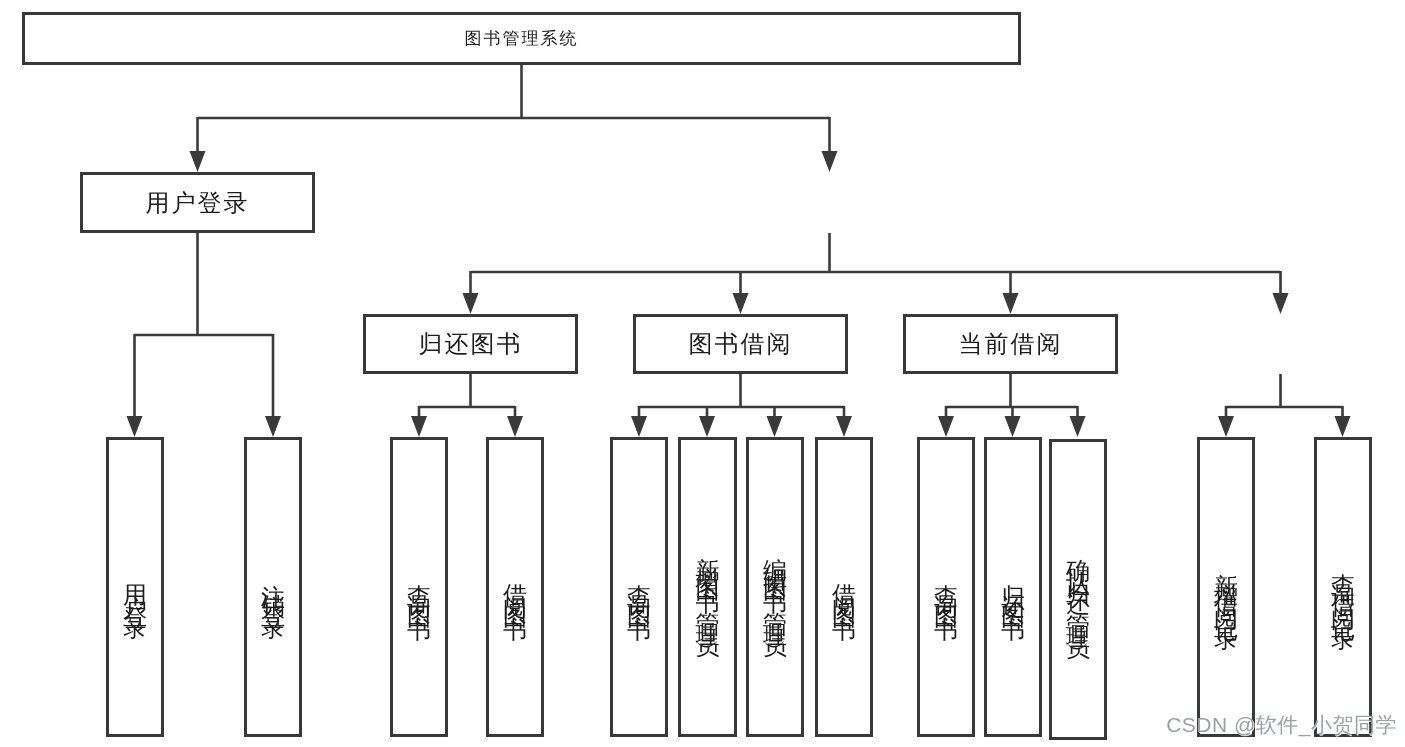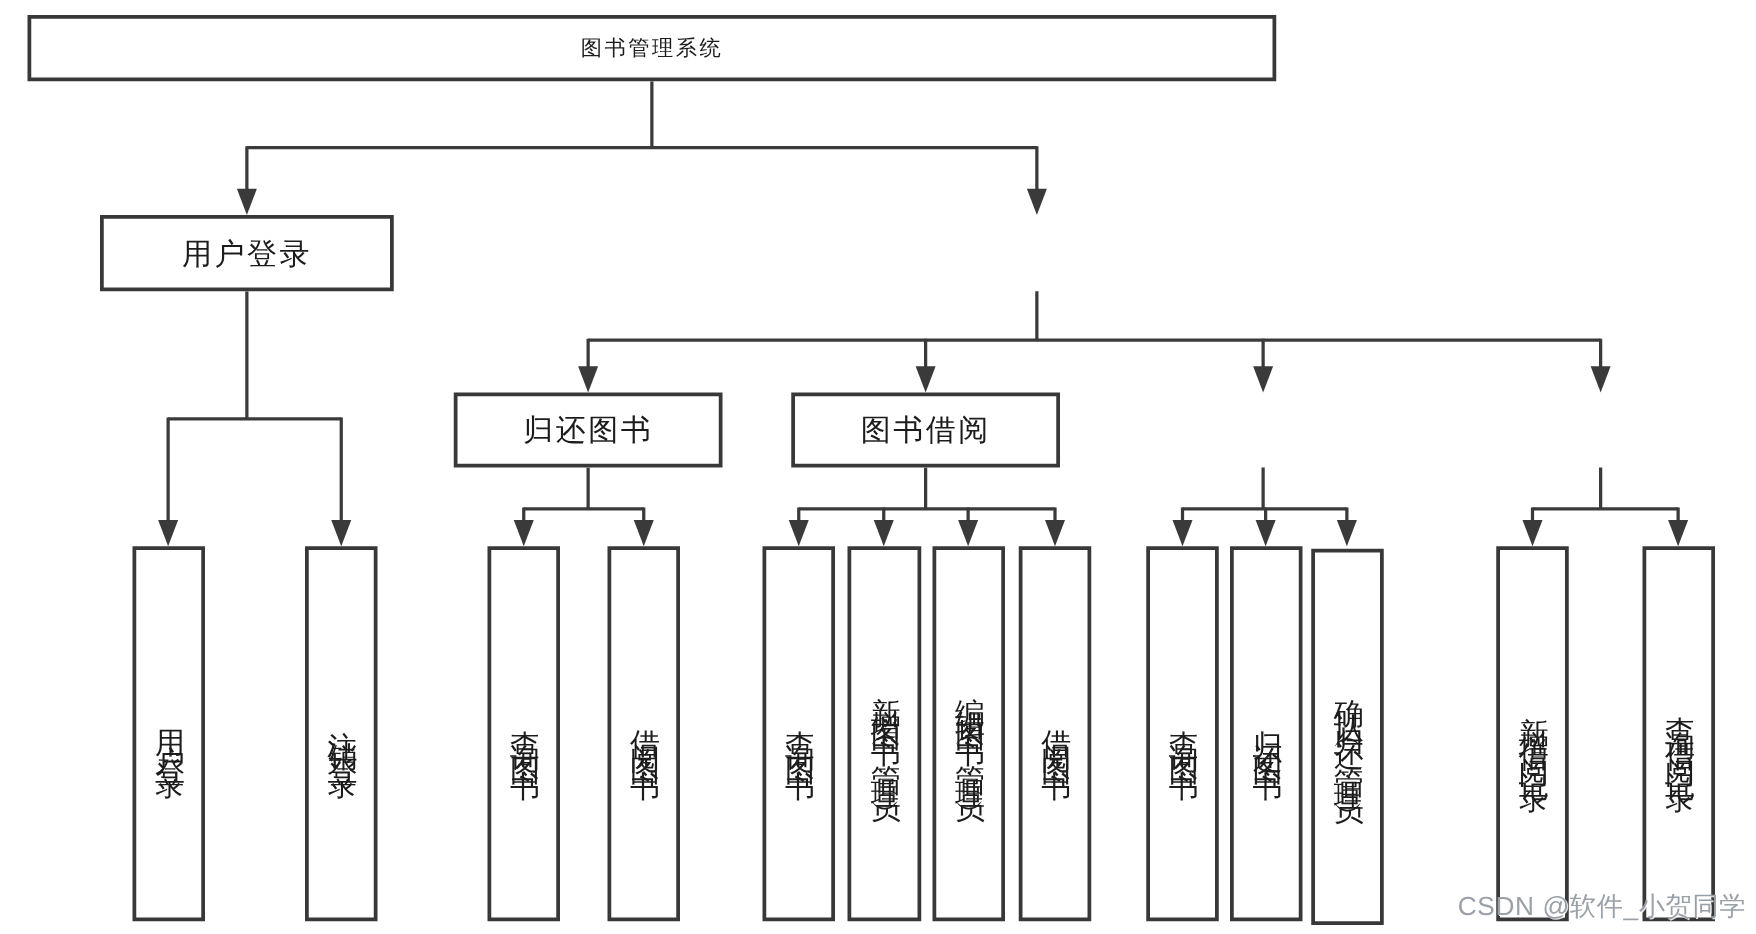--- a/index.html
+++ b/index.html
@@ -139,20 +139,21 @@
       <polygon points="1334.5,416 1350.5,416 1342.5,437"></polygon>
     </g>
   </svg>
 
   <div class="box root" style="left:22px; top:12px; width:999px; height:53px;">图书管理系统</div>
 
   <div class="box" style="left:80px; top:172px; width:235px; height:61px;">用户登录</div>
 
   <div class="box" style="left:363px; top:314px; width:215px; height:60px;">归还图书</div>
   <div class="box" style="left:633px; top:314px; width:215px; height:60px;">图书借阅</div>
+  <div class="box" style="left:903px; top:314px; width:215px; height:60px;">当前借阅</div>
 
   <div class="box vert" style="left:106px; top:437px; width:58px; height:300px;">用户登录</div>
   <div class="box vert" style="left:244px; top:437px; width:58px; height:300px;">注销登录</div>
 
   <div class="box vert" style="left:390px; top:437px; width:58px; height:300px;">查询图书</div>
   <div class="box vert" style="left:486px; top:437px; width:58px; height:300px;">借阅图书</div>
 
   <div class="box vert" style="left:610px; top:437px; width:58px; height:300px;">查询图书</div>
   <div class="box vert" style="left:678px; top:437px; width:59px; height:300px;">新增图书（管理员）</div>
   <div class="box vert" style="left:746px; top:437px; width:58px; height:300px;">编辑图书（管理员）</div>

